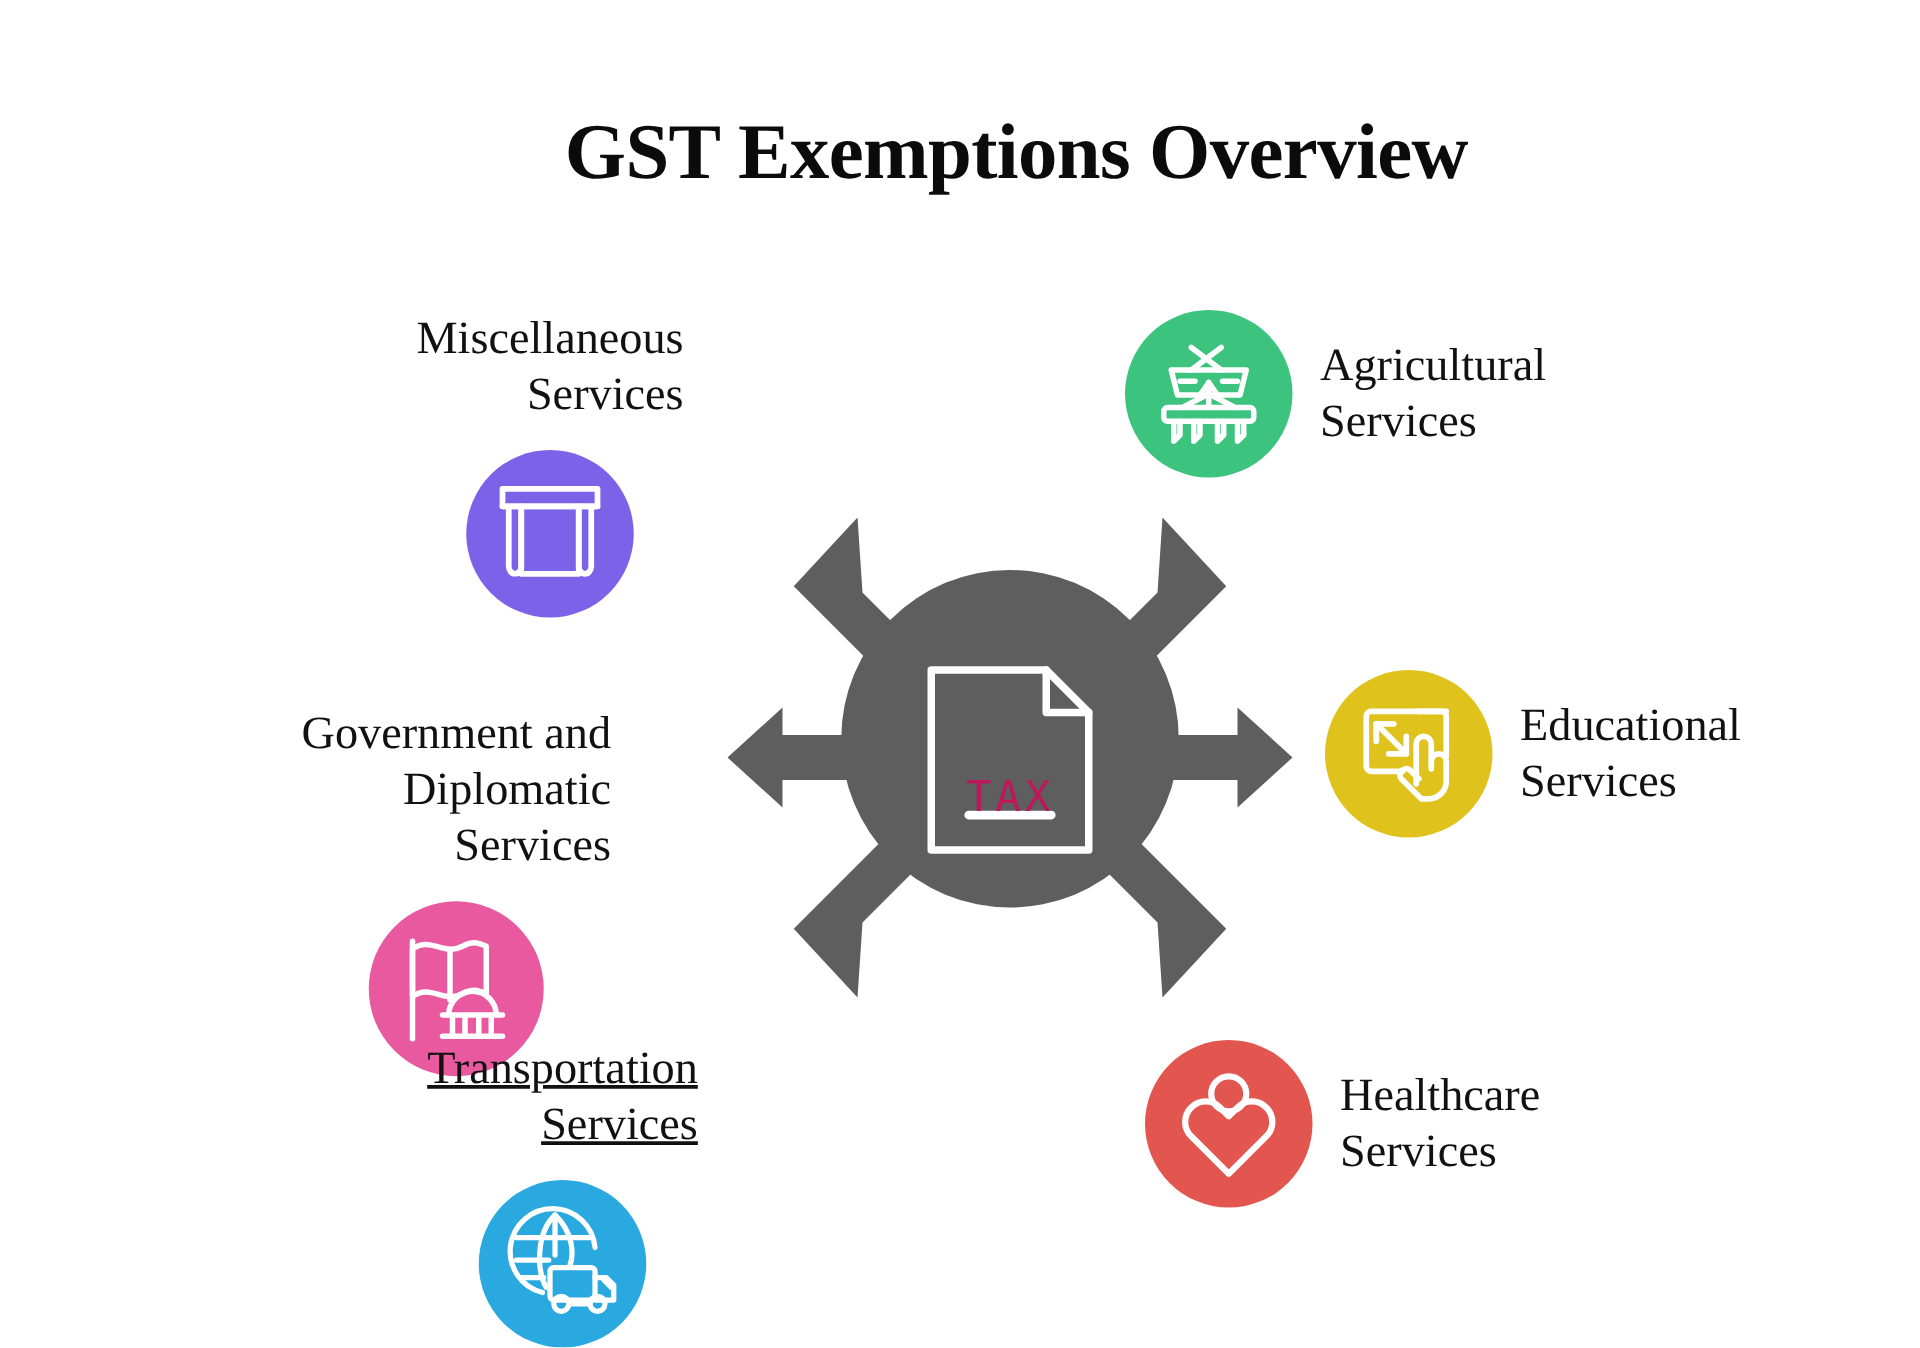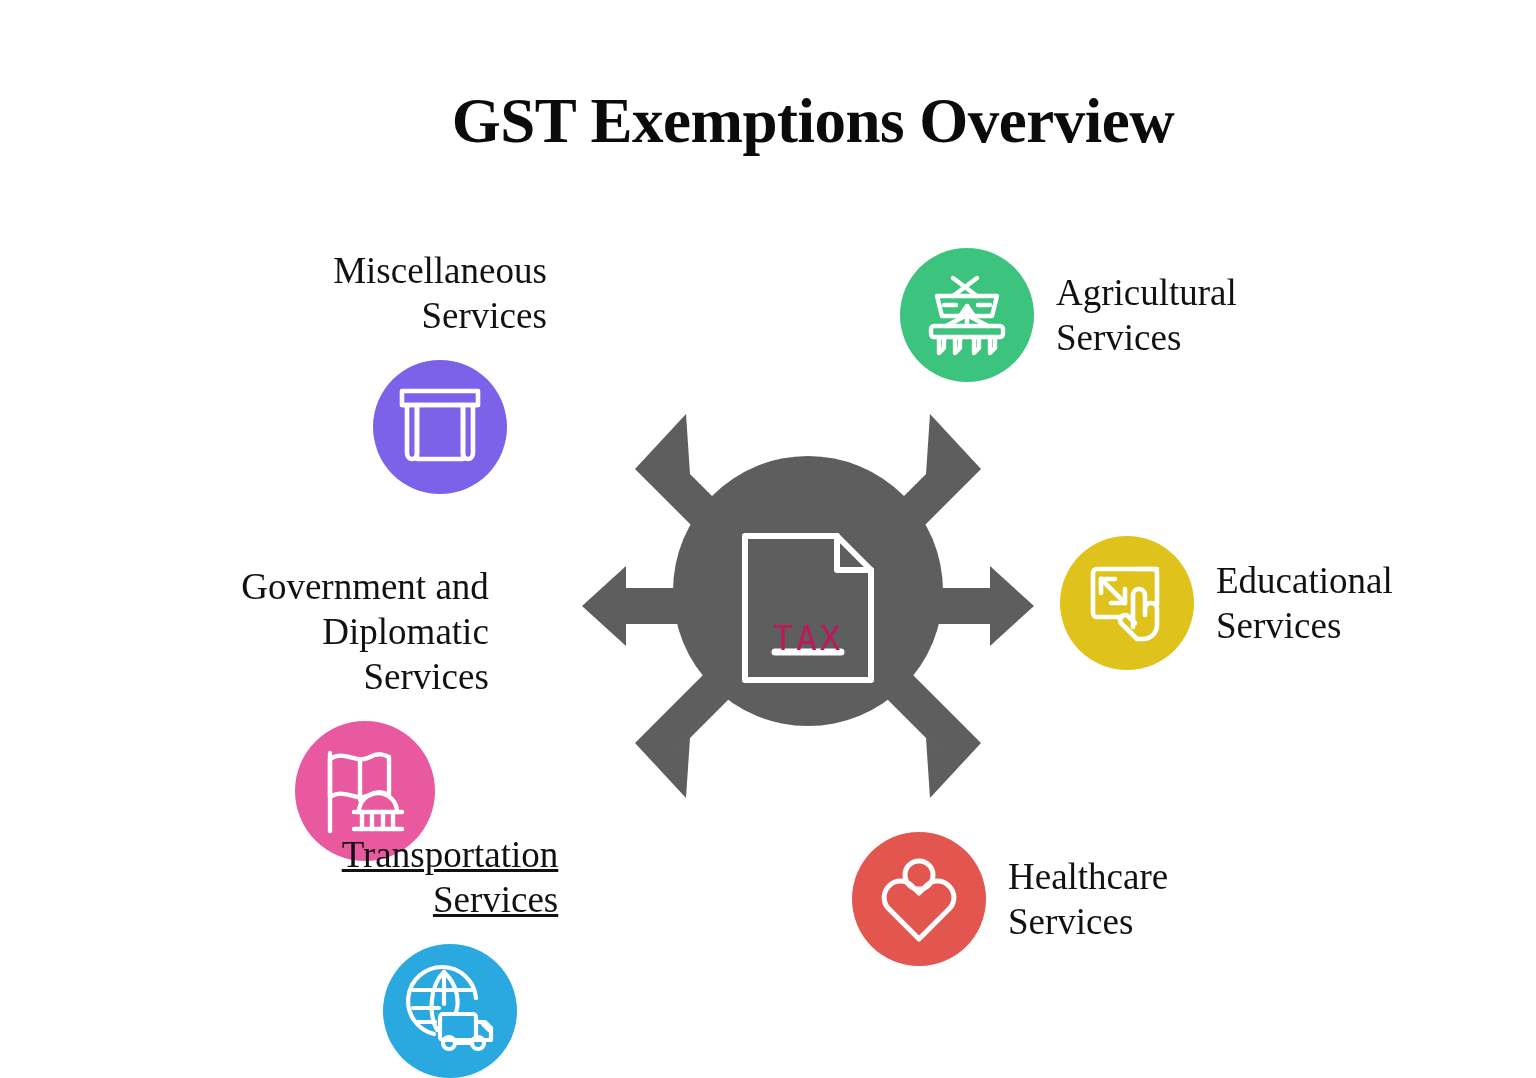--- a/index.html
+++ b/index.html
@@ -112,21 +112,21 @@
     position: relative;
   }
   .node-icon svg { display: block; }
 
   
   #node-misc       { left: 160px;  top: 248px; width: 560px; }
   #node-agri       { left: 900px;  top: 248px; width: 560px; }
   #node-gov        { left: 10px;   top: 564px; width: 710px; }
   #node-edu        { left: 1060px; top: 536px; width: 460px; }
   #node-transport  { left: 180px;  top: 832px; width: 540px; text-decoration: underline; }
-  #node-health     { left: 852px;  top: 832px; width: 560px; }
+  #node-health     { left: 916px;  top: 832px; width: 560px; }
 
   #node-gov .node-icon  { width: 140px; height: 140px; }
 </style>
 </head>
 <body>
 
 <div id="page-title">GST Exemptions Overview</div>
 
 <div id="diagram">
 

